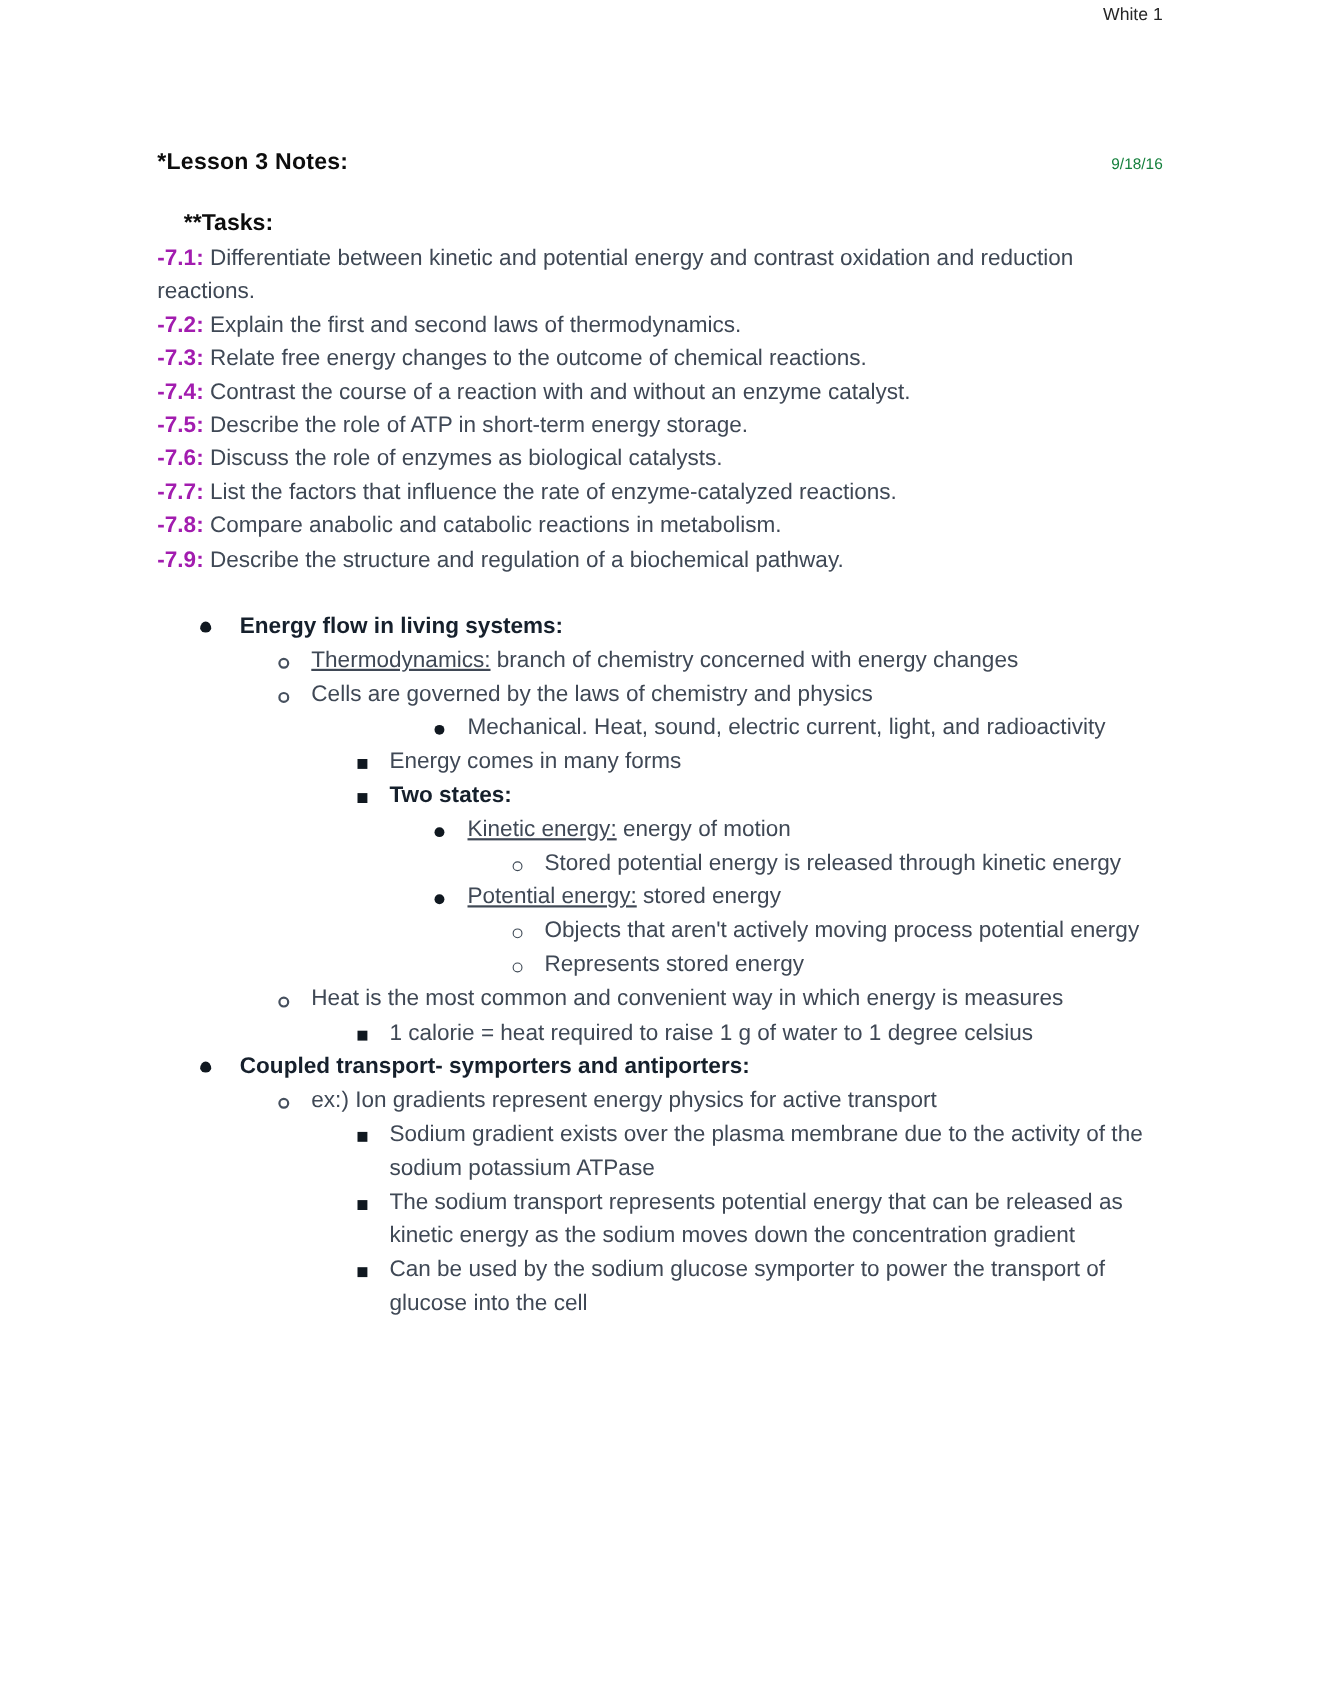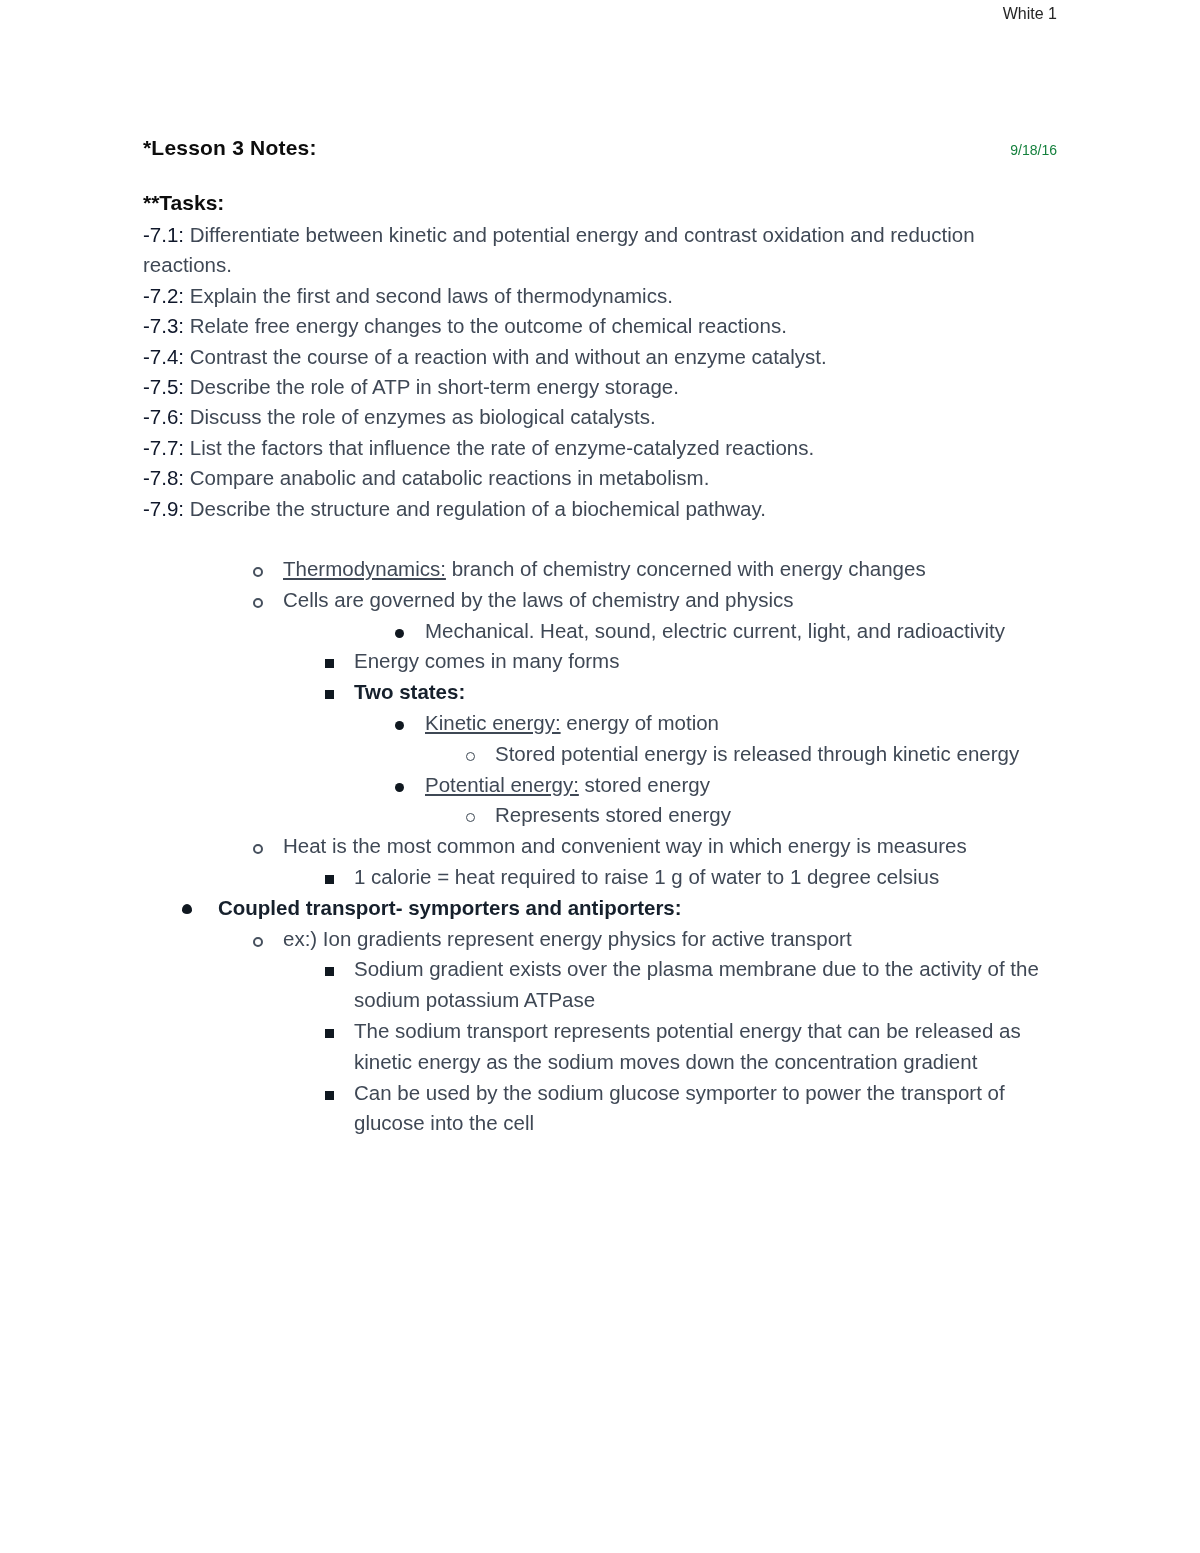--- a/index.html
+++ b/index.html
@@ -59,30 +59,31 @@
     font-size: 14px;
   }
 
   
   .tasks-heading {
     font-size: 21px;
     font-weight: bold;
     color: #0d0d0d;
     line-height: 30px;
     margin-bottom: 2px;
+    margin-left: 24px;
   }
   .task-line {
     font-size: 20.5px;
     line-height: 30.4px;
     color: #3f4855;
     margin: 0;
   }
   .task-line .tk {
-    font-weight: normal;
-    color: #0f172a;
+    font-weight: bold;
+    color: #a21caf;
   }
 
   
   .outline {
     margin-top: 30px;
     font-size: 20.5px;
     line-height: 30.8px;
   }
   .li {
     position: relative;
@@ -179,20 +180,24 @@
     <p class="task-line"><span class="tk">-7.3:</span> <span>Relate free energy changes to the outcome of chemical reactions.</span></p>
     <p class="task-line"><span class="tk">-7.4:</span> <span>Contrast the course of a reaction with and without an enzyme catalyst.</span></p>
     <p class="task-line"><span class="tk">-7.5:</span> <span>Describe the role of ATP in short-term energy storage.</span></p>
     <p class="task-line"><span class="tk">-7.6:</span> <span>Discuss the role of enzymes as biological catalysts.</span></p>
     <p class="task-line"><span class="tk">-7.7:</span> <span>List the factors that influence the rate of enzyme-catalyzed reactions.</span></p>
     <p class="task-line"><span class="tk">-7.8:</span> <span>Compare anabolic and catabolic reactions in metabolism.</span></p>
     <p class="task-line"><span class="tk">-7.9:</span> <span>Describe the structure and regulation of a biochemical pathway.</span></p>
 
     <div class="outline">
 
+      <div class="li lvl1 bold">
+        <span class="bullet b-diamond"></span>
+        <span class="txt">Energy flow in living systems:</span>
+      </div>
 
       <div class="li lvl2">
         <span class="bullet b-ring"></span>
         <span class="txt"><span class="u">Thermodynamics:</span> <span>branch of chemistry concerned with energy changes</span></span>
       </div>
 
       <div class="li lvl2">
         <span class="bullet b-ring"></span>
         <span class="txt">Cells are governed by the laws of chemistry and physics</span>
       </div>
@@ -221,20 +226,24 @@
       <div class="li lvl5">
         <span class="bullet b-circle"></span>
         <span class="txt">Stored potential energy is released through kinetic energy</span>
       </div>
 
       <div class="li lvl4">
         <span class="bullet b-disc"></span>
         <span class="txt"><span class="u">Potential energy:</span> <span>stored energy</span></span>
       </div>
 
+      <div class="li lvl5">
+        <span class="bullet b-circle"></span>
+        <span class="txt">Objects that aren't actively moving process potential energy</span>
+      </div>
 
       <div class="li lvl5">
         <span class="bullet b-circle"></span>
         <span class="txt">Represents stored energy</span>
       </div>
 
       <div class="li lvl2">
         <span class="bullet b-ring"></span>
         <span class="txt">Heat is the most common and convenient way in which energy is measures</span>
       </div>

